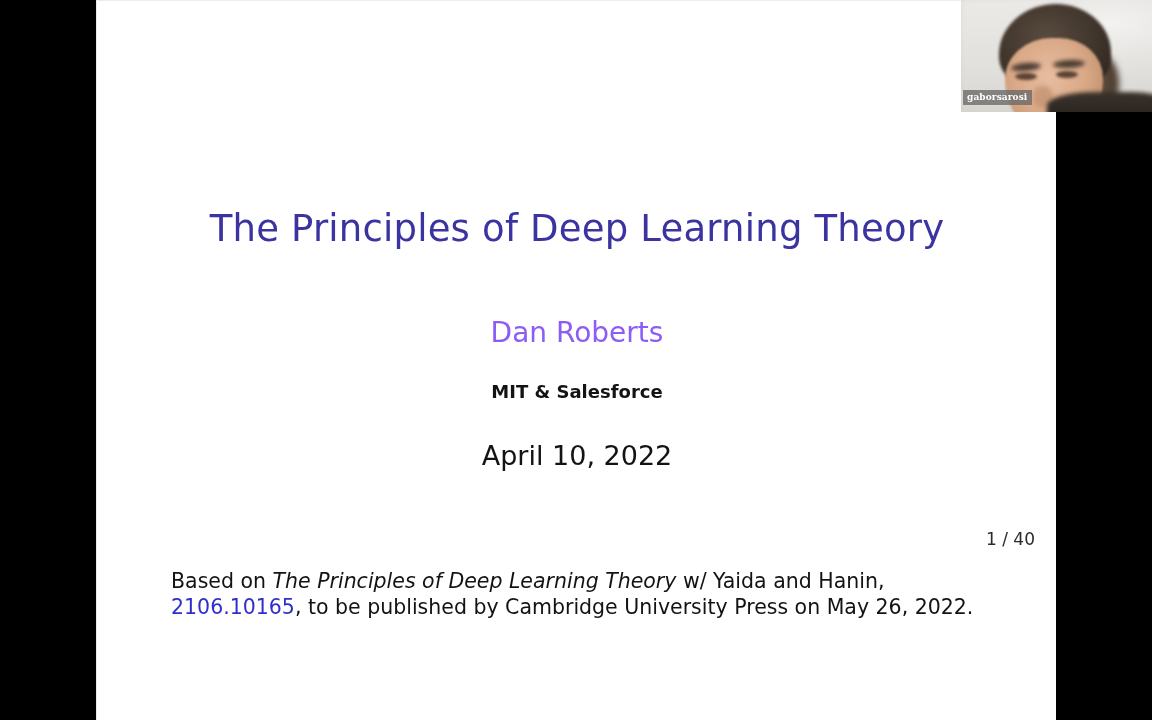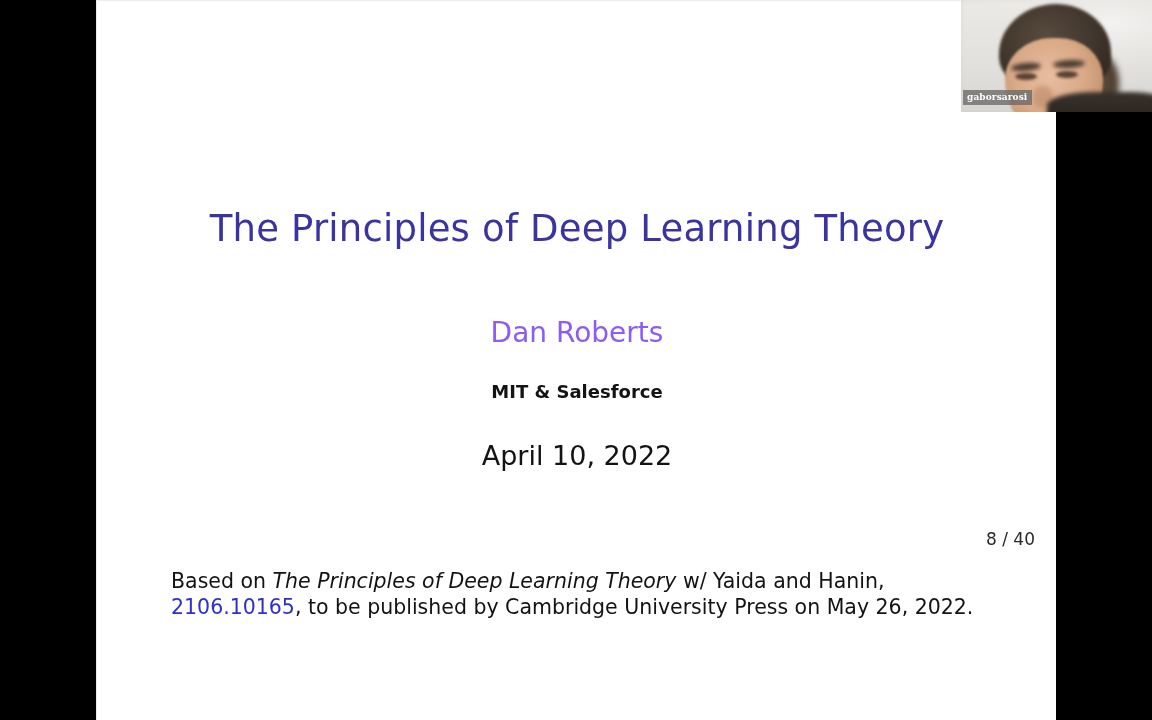--- a/index.html
+++ b/index.html
@@ -277,21 +277,21 @@
 
       <div class="slide-affiliation">MIT &amp; Salesforce</div>
 
       <div class="slide-date">April 10, 2022</div>
 
       <div class="slide-note">
         <span>Based on </span><em>The Principles of Deep Learning Theory</em><span> w/ Yaida and Hanin, </span><a href="#" class="arxiv-link">2106.10165</a><span>,</span>
         <span>to be published by Cambridge University Press on May 26, 2022.</span>
       </div>
 
-      <div class="slide-pagenum">8 / 40</div>
+      <div class="slide-pagenum">1 / 40</div>
 
     </div>
   </div>
 
   <div class="bar-right"></div>
 
   <div id="webcam">
     <div class="cam-bg"></div>
     <div class="cam-bg-wall"></div>
     <div class="cam-shadow"></div>

